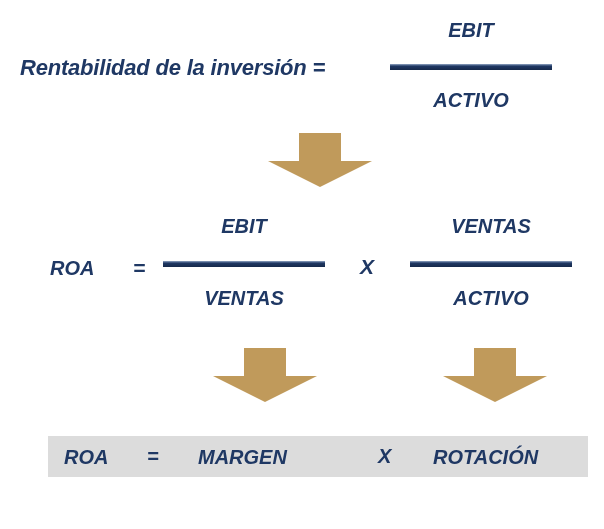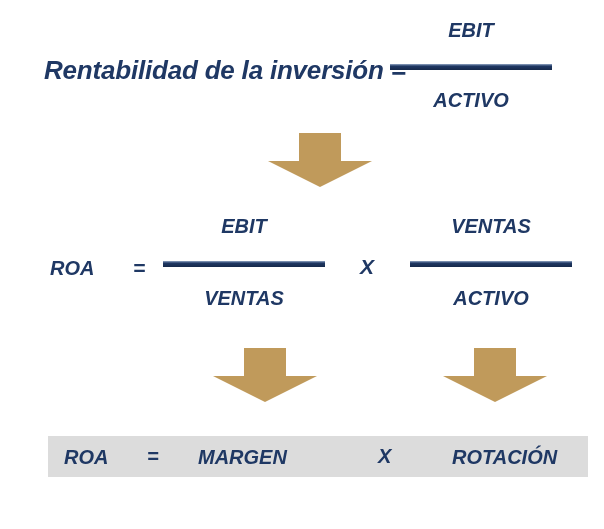--- a/index.html
+++ b/index.html
@@ -22,23 +22,22 @@
     font-weight: bold;
     white-space: nowrap;
     line-height: 1;
     font-style: italic;
   }
 
   
   #roi-label {
     left: 20px;
     top: 57px;
-    font-size: 26px;
+    font-size: 22px;
     letter-spacing: -0.2px;
-    margin-left: 24px;
   }
   #r1-num {
     left: 390px;
     top: 20px;
     width: 162px;
     text-align: center;
     font-size: 20px;
   }
   #r1-den {
     left: 390px;
@@ -131,21 +130,21 @@
     left: 48px;
     top: 436px;
     width: 540px;
     height: 41px;
     background: #DCDCDC;
   }
   #res-roa  { left: 64px;  top: 447px; font-size: 20px; }
   #res-eq   { left: 147px; top: 446px; font-size: 20px; }
   #res-margen { left: 198px; top: 447px; font-size: 20px; }
   #res-times  { left: 378px; top: 446px; font-size: 20px; }
-  #res-rot    { left: 452px; top: 447px; font-size: 20px; }
+  #res-rot    { left: 433px; top: 447px; font-size: 20px; }
 </style>
 </head>
 <body>
 
 <div id="canvas">
 
   <div class="txt" id="roi-label">Rentabilidad de la inversión =</div>
 
   <div class="txt" id="r1-num">EBIT</div>
 

